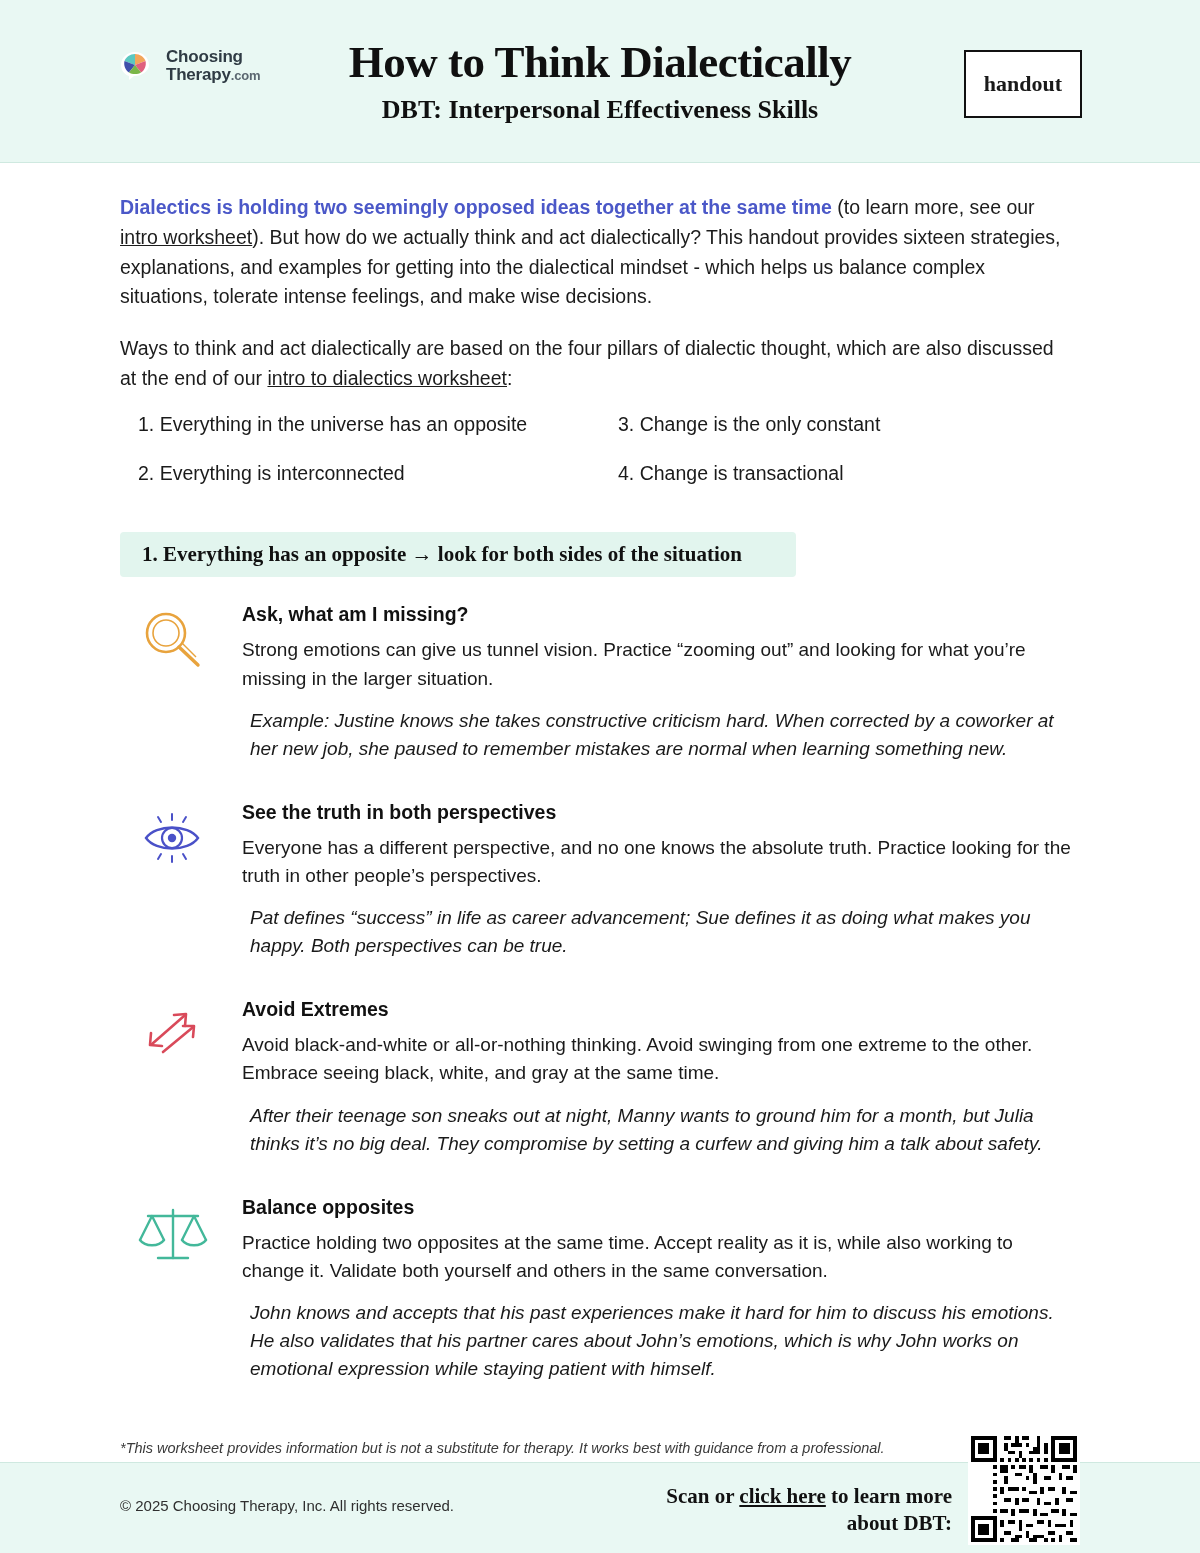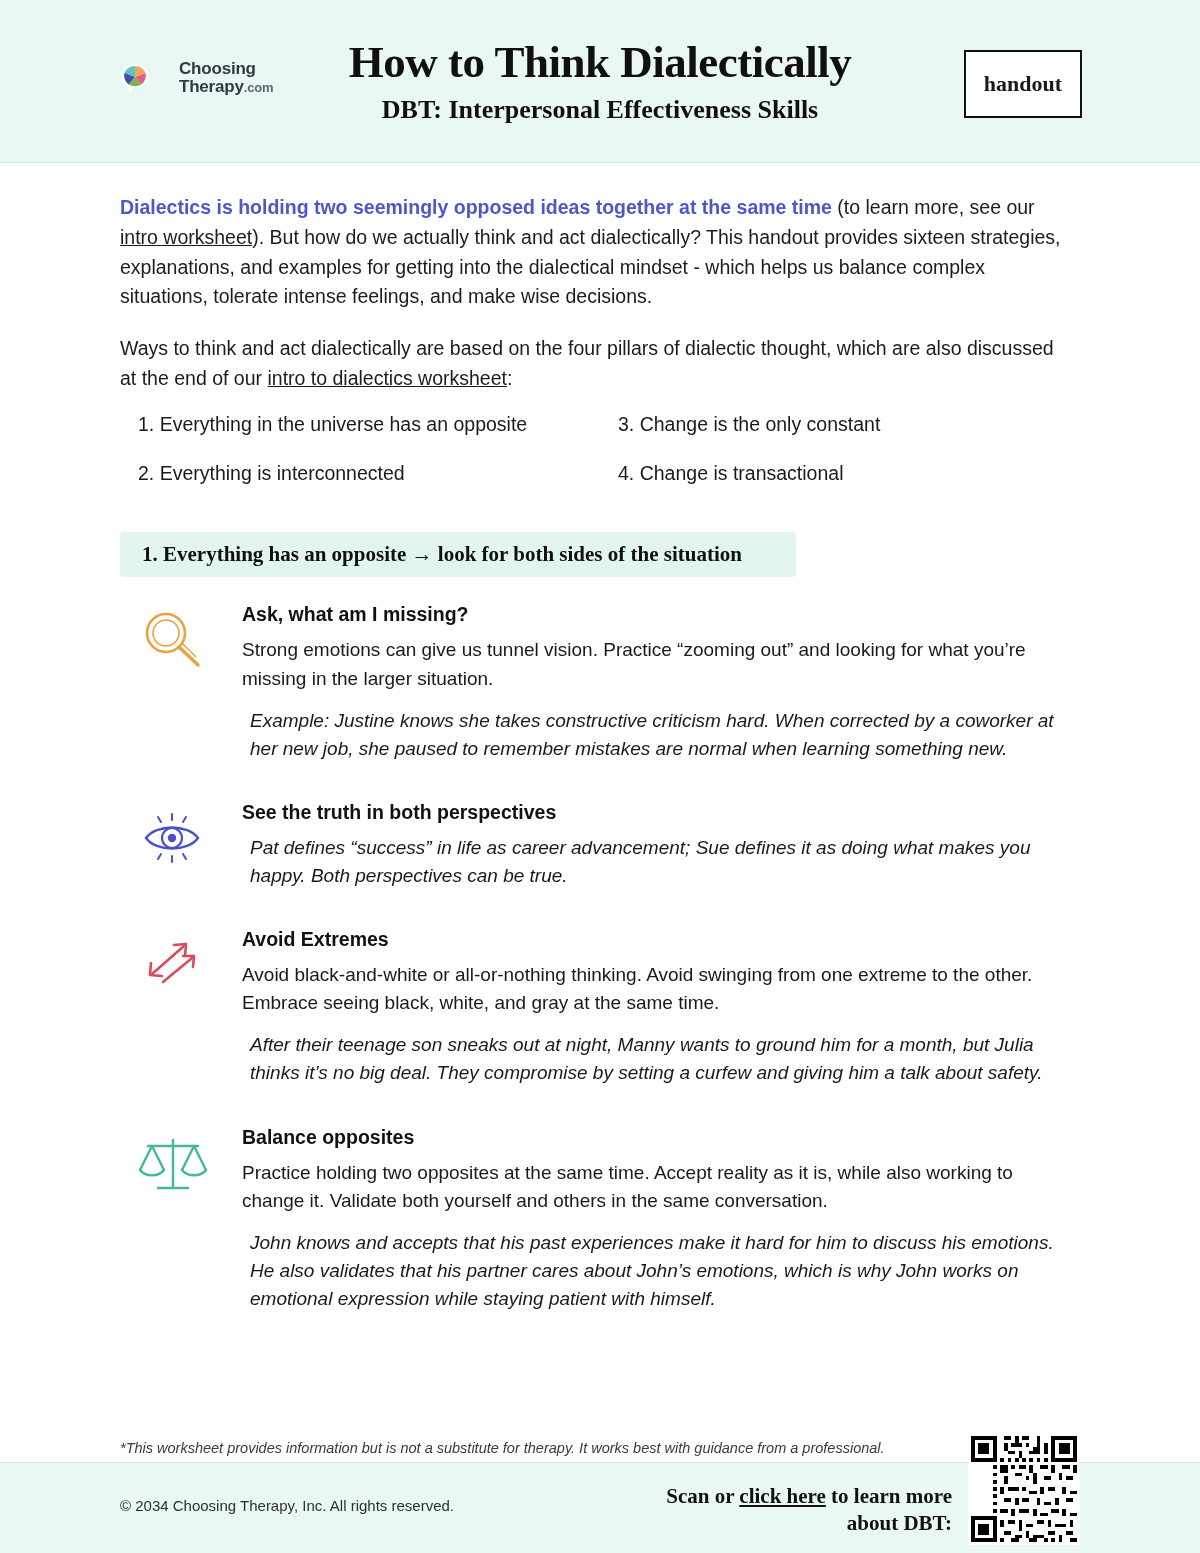--- a/index.html
+++ b/index.html
@@ -20,24 +20,24 @@
   .header {
     height: 163px;
     background: #e9f8f3;
     border-bottom: 1px solid #cfe9e0;
     position: relative;
     box-sizing: border-box;
   }
   .brand {
     position: absolute;
     left: 118px;
-    top: 60px;
+    top: 48px;
     display: flex;
     align-items: center;
-    gap: 27px;
+    gap: 14px;
   }
   .brand-mark {
     width: 34px;
     height: 34px;
     position: relative;
   }
   .brand-text {
     line-height: 1.04;
     font-weight: bold;
     color: #2f3b44;
@@ -296,20 +296,21 @@
             <line x1="22" y1="12" x2="25" y2="17"></line>
             <line x1="50" y1="12" x2="47" y2="17"></line>
             <line x1="36" y1="51" x2="36" y2="57"></line>
             <line x1="22" y1="54" x2="25" y2="49"></line>
             <line x1="50" y1="54" x2="47" y2="49"></line>
           </g>
         </svg>
       </div>
       <div class="skill-body">
         <div class="skill-title">See the truth in both perspectives</div>
+        <p class="skill-desc">Everyone has a different perspective, and no one knows the absolute truth. Practice looking for the truth in other people’s perspectives.</p>
         <p class="skill-example">Pat defines “success” in life as career advancement; Sue defines it as doing what makes you happy. Both perspectives can be true.</p>
       </div>
     </div>
 
     <div class="skill">
       <div class="skill-icon">
         <svg width="74" height="66" viewBox="0 0 74 66">
           <g fill="none" stroke="#d94a5a" stroke-width="2.6" stroke-linecap="round" stroke-linejoin="round">
             <path d="M16 42 L48 14"></path>
             <path d="M38 13 L50 12 L49 24"></path>
@@ -346,21 +347,21 @@
         <p class="skill-example">John knows and accepts that his past experiences make it hard for him to discuss his emotions. He also validates that his partner cares about John’s emotions, which is why John works on emotional expression while staying patient with himself.</p>
       </div>
     </div>
 
   </div>
 </div>
 
 <div class="footer-note">*This worksheet provides information but is not a substitute for therapy. It works best with guidance from a professional.</div>
 
 <div class="footer">
-  <div class="copyright">© 2034 Choosing Therapy, Inc. All rights reserved.</div>
+  <div class="copyright">© 2025 Choosing Therapy, Inc. All rights reserved.</div>
   <div class="scan-text">
     <span>Scan or </span><span class="ul-link">click here</span><span> to learn more</span><br>
     <span>about DBT:</span>
   </div>
 </div>
 
 <div class="qr">
   <svg width="106" height="106" viewBox="0 0 29 29" shape-rendering="crispEdges">
     <rect width="29" height="29" fill="#ffffff"></rect>
     <g fill="#000000">

